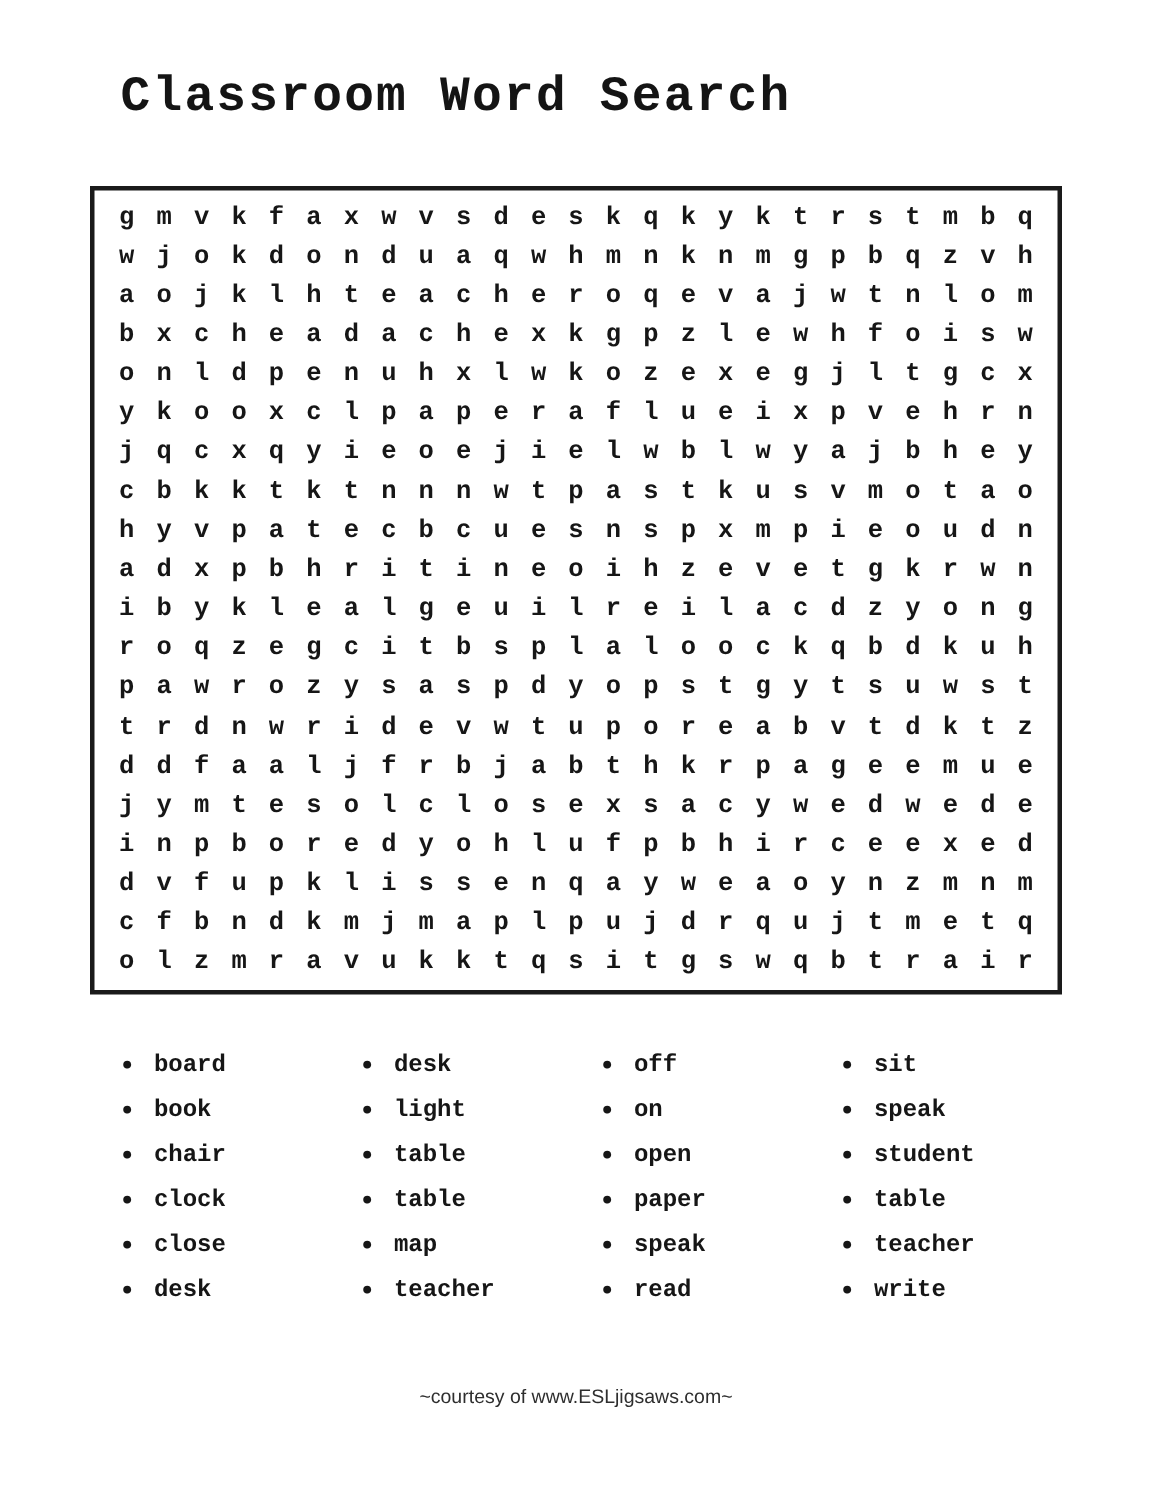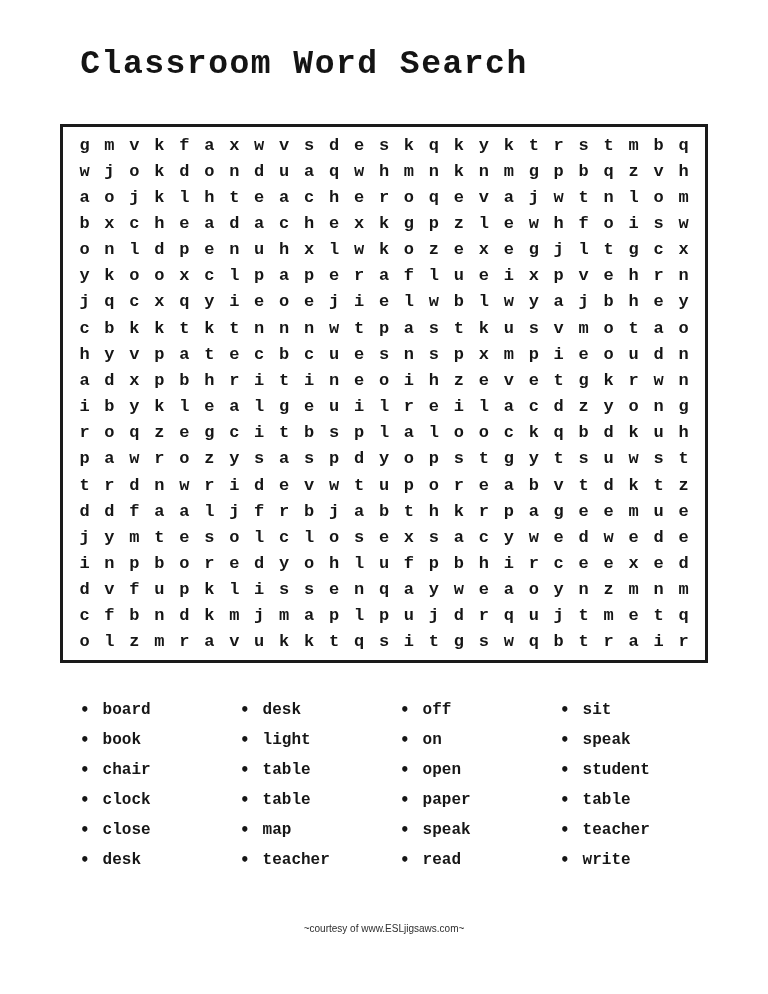--- a/index.html
+++ b/index.html
@@ -79,21 +79,21 @@
     margin-right: 13px;
     line-height: 1;
   }
   .footer-note {
     position: absolute;
     top: 923px;
     left: 0;
     width: 768px;
     text-align: center;
     font-family: "Liberation Sans", sans-serif;
-    font-size: 10px;
+    font-size: 13px;
     color: #2e2e2e;
   }
 </style>
 </head>
 <body>
 
 <div class="page-title">Classroom Word Search</div>
 
 <div class="grid-box">
     <div class="grid-row">

